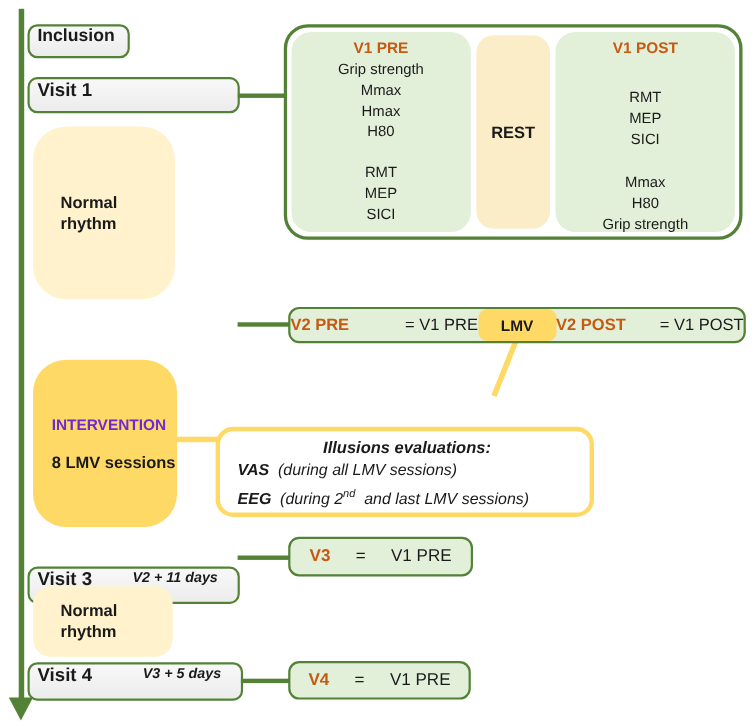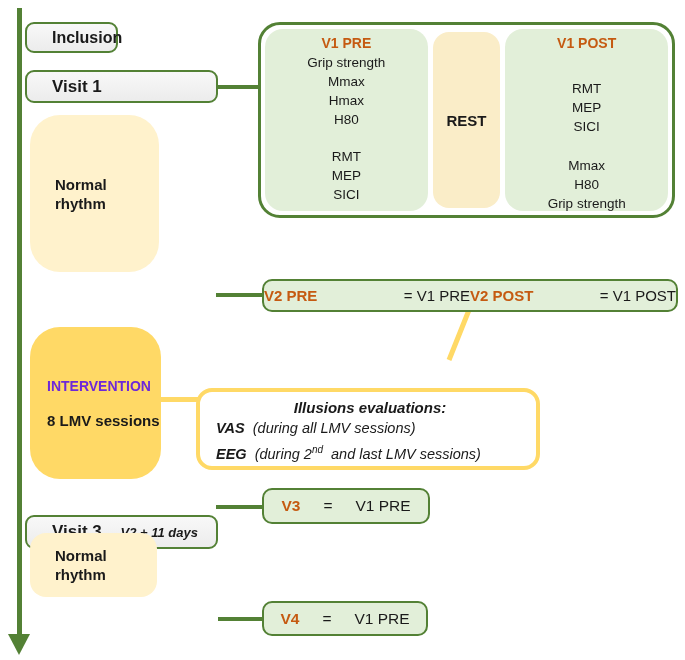--- a/index.html
+++ b/index.html
@@ -6,21 +6,21 @@
   .stage{
     position:relative;width:685px;height:660px;background:#ffffff;overflow:hidden;
     font-family:"Liberation Sans","DejaVu Sans",sans-serif;color:#1a1a1a;
   }
   
   .timeline-line{position:absolute;left:17px;top:8px;width:5px;height:628px;background:#538135;}
   .timeline-arrow{position:absolute;left:8px;top:634px;width:0;height:0;
     border-left:11px solid transparent;border-right:11px solid transparent;border-top:21px solid #538135;}
   
   .grey-box{position:absolute;background:linear-gradient(180deg,#f8f8f8,#ececec);
-    border:2px solid #538135;border-radius:9px;display:flex;align-items:center;box-sizing:border-box;padding-left:18px;}
+    border:2px solid #538135;border-radius:9px;display:flex;align-items:flex-start;box-sizing:border-box;}
   .visit-label{font-weight:bold;font-size:17px;padding-left:7px;}
   .timing{font-weight:bold;font-style:italic;font-size:13px;margin-left:auto;padding-right:18px;}
   
   .gconn{position:absolute;height:4px;background:#538135;}
   
   .yconn{position:absolute;height:5px;background:#FFD966;}
   .diag-svg{position:absolute;left:0;top:0;width:685px;height:660px;pointer-events:none;}
   
   .v1-big{position:absolute;left:258px;top:22px;width:417px;height:196px;background:#ffffff;
     border:3px solid #538135;border-radius:22px;box-sizing:border-box;display:flex;gap:5px;padding:4px;}
@@ -120,20 +120,23 @@
       <div class="panel-item">Grip strength</div>
     </div>
   </div>
 
 
   <div class="v2-row">
     <div class="v2-side">
       <span class="orange-b">V2 PRE</span>
       <span class="after-eq">= V1 PRE</span>
     </div>
+    <div class="lmv-box">
+      <span>LMV</span>
+    </div>
     <div class="v2-side">
       <span class="orange-b">V2 POST</span>
       <span class="after-eq">= V1 POST</span>
     </div>
   </div>
 
   <div class="intervention">
     <div class="title">INTERVENTION</div>
     <div class="subtitle">8 LMV sessions</div>
   </div>
@@ -161,19 +164,23 @@
     <span>V1 PRE</span>
   </div>
 
   <div class="cream-box" style="left:30px;top:533px;width:127px;height:64px;border-radius:16px;">
     <div class="nr-text">
       <div>Normal</div>
       <div>rhythm</div>
     </div>
   </div>
 
+  <div class="grey-box" style="left:25px;top:602px;width:196px;height:35px;">
+    <span class="visit-label">Visit 4</span>
+    <span class="timing">V3 + 5 days</span>
+  </div>
   <div class="res-box" style="left:262px;top:601px;width:166px;height:35px;">
     <span class="orange-b">V4</span>
     <span>=</span>
     <span>V1 PRE</span>
   </div>
 
 </div>
 
 </body></html>

